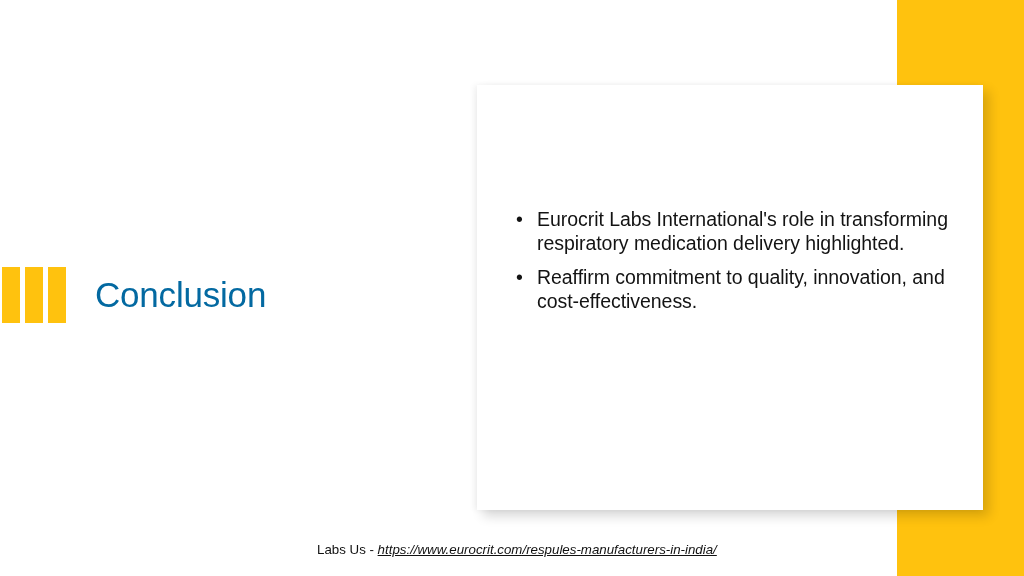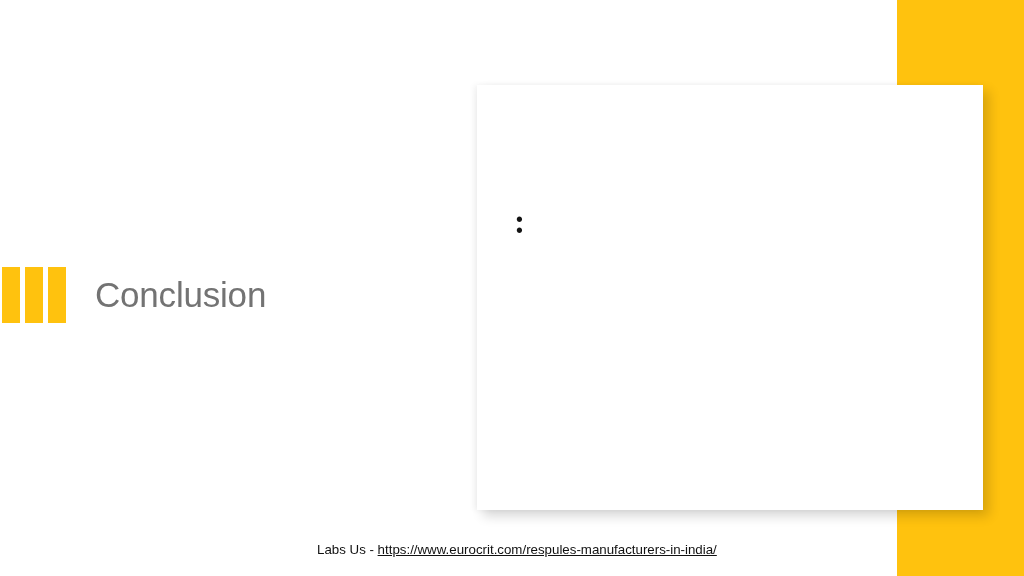--- a/index.html
+++ b/index.html
@@ -92,55 +92,58 @@
   .accent-bar {
     width: 18px;
     height: 56px;
     background: #FFC20E;
   }
 
   .slide-title {
     margin-left: 29px;
     font-size: 35px;
     line-height: 40px;
-    color: #737373;
+    color: #0369a1;
     letter-spacing: -0.2px;
     white-space: nowrap;
   }
 
   
   .footer {
     position: absolute;
     left: 317px;
     top: 541px;
     font-size: 13.3px;
     line-height: 17px;
     color: #111111;
     white-space: nowrap;
   }
 
   .footer-link {
     text-decoration: underline;
     color: #111111;
+    font-style: italic;
   }
 </style>
 </head>
 <body>
 
 <div id="slide">
 
   <div class="accent-band-right"></div>
 
   <div class="content-card">
     <ul class="bullet-list">
       <li class="bullet-item">
         <span class="bullet-marker">•</span>
+        <span>Eurocrit Labs International's role in transforming respiratory medication delivery highlighted.</span>
       </li>
       <li class="bullet-item">
         <span class="bullet-marker">•</span>
+        <span>Reaffirm commitment to quality, innovation, and cost-effectiveness.</span>
       </li>
     </ul>
   </div>
 
   <div class="title-group">
     <div class="accent-bars">
       <div class="accent-bar"></div>
       <div class="accent-bar"></div>
       <div class="accent-bar"></div>
     </div>

